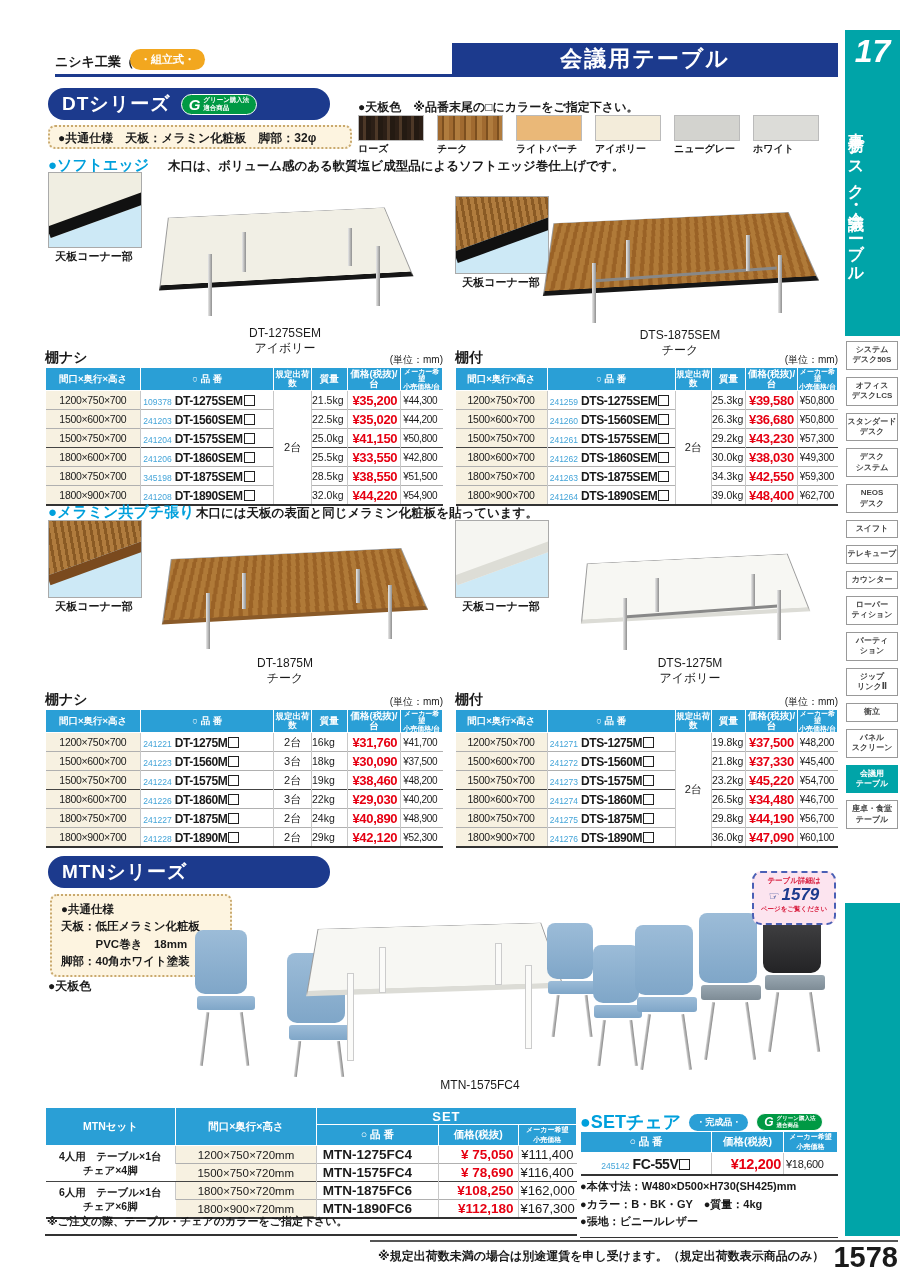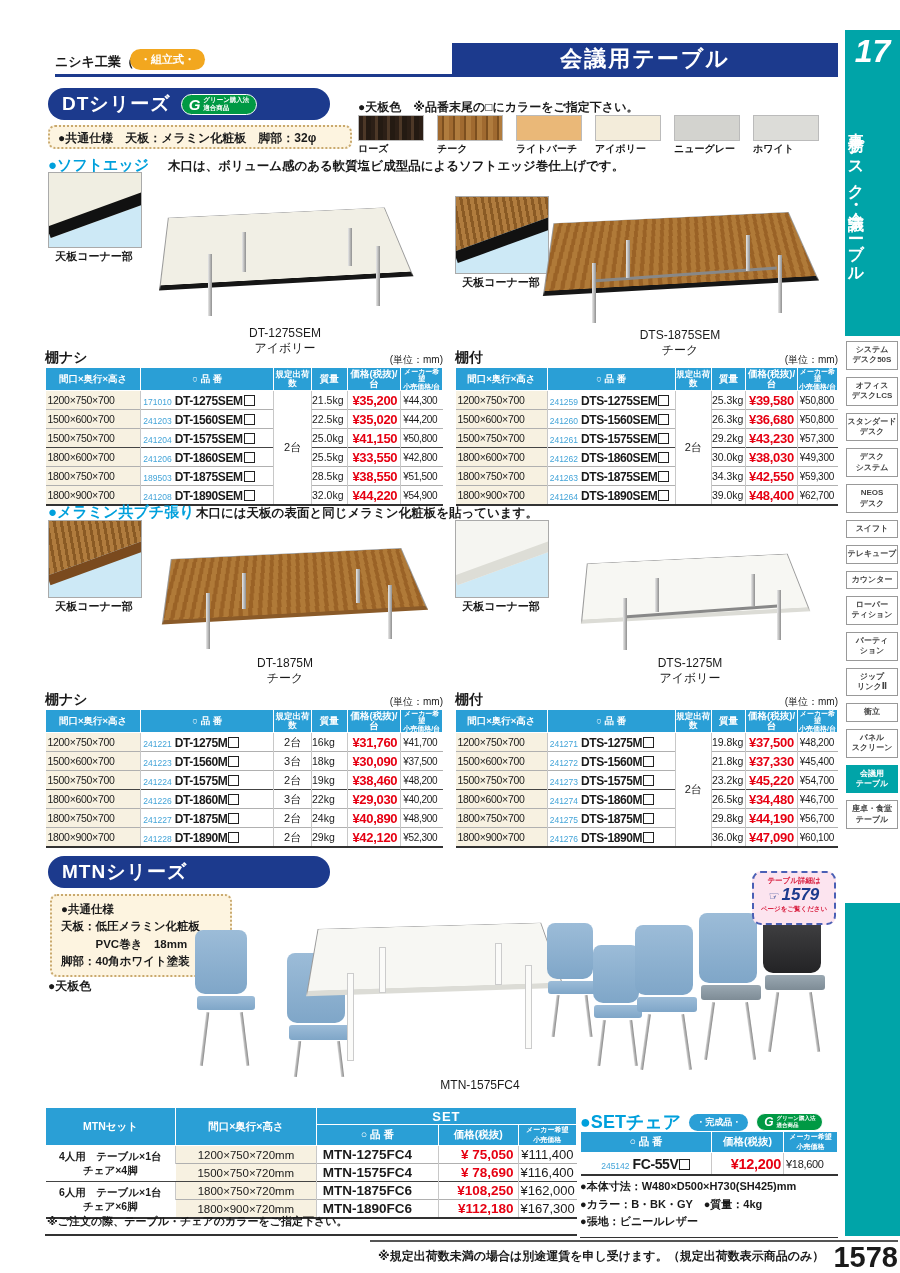--- a/index.html
+++ b/index.html
@@ -79,21 +79,21 @@
   .tbl-title{font-size:14px;font-weight:bold}
   .tbl-unit{font-size:10px}
   table{border-collapse:collapse;table-layout:fixed}
   .ptable{border-bottom:2px solid #333}
   .ptable th{background:#2a9fd6;color:#fff;border:1px solid #fff;font-size:9.5px;padding:0;height:21px;line-height:1.05;font-weight:bold}
   .ptable th.h-msrp{font-size:7px;white-space:pre-line}
   .ptable th.h-qty{font-size:8.5px}
   .ptable td{border-top:1px solid #b0b0b0;border-left:1px solid #c8c8c8;height:17px;padding:0 2px;white-space:nowrap;overflow:hidden}
   .ptable td:first-child{border-left:none}
   .ptable tr.sep td{border-top:1.5px solid #444}
-  td.size{background:#f7f1e1;font-size:10.5px;text-align:left;letter-spacing:-0.3px}
+  td.size{background:#f7f1e1;font-size:10.5px;text-align:center;letter-spacing:-0.3px}
   .code{color:#45a5d9;font-size:8.5px;margin-right:3px}
   .model{font-weight:bold;font-size:12px;letter-spacing:-0.4px}
   .cbox{display:inline-block;width:9px;height:9px;border:1.5px solid #222;margin-left:1px;vertical-align:-1px}
   td.qty{font-size:11px;text-align:center}
   td.wt{font-size:10.5px;text-align:left;padding:0}
   td.price{color:#e60012;font-weight:bold;font-size:13px;text-align:right;padding-right:3px;letter-spacing:-0.3px}
   td.msrp{font-size:10px;padding-right:2px;letter-spacing:-0.3px}
   
   .mtable{border-bottom:2px solid #333}
   .mtable th{background:#2a9fd6;color:#fff;border:1px solid #fff;font-size:10.5px;height:16px;padding:0;font-weight:bold}
@@ -268,21 +268,21 @@
       <th class="h-qty">規定出荷数</th>
       <th>質量</th>
       <th>価格(税抜)/台</th>
       <th class="h-msrp">メーカー希望
 小売価格/台</th>
     </tr>
       </thead>
     <tbody>
       <tr>
           <td class="size">1200×750×700</td>
-          <td><span class="code">171010</span><span class="model">DT-1275SEM</span><span class="cbox"></span></td>
+          <td><span class="code">109378</span><span class="model">DT-1275SEM</span><span class="cbox"></span></td>
           <td class="qty" rowspan="6">2台</td>
           <td class="wt">21.5kg</td>
           <td class="price">¥35,200</td>
           <td class="msrp">¥44,300</td>
         </tr>
       <tr>
           <td class="size">1500×600×700</td>
           <td><span class="code">241203</span><span class="model">DT-1560SEM</span><span class="cbox"></span></td>
           <td class="wt">22.5kg</td>
           <td class="price">¥35,020</td>
@@ -297,21 +297,21 @@
         </tr>
       <tr class="sep">
           <td class="size">1800×600×700</td>
           <td><span class="code">241206</span><span class="model">DT-1860SEM</span><span class="cbox"></span></td>
           <td class="wt">25.5kg</td>
           <td class="price">¥33,550</td>
           <td class="msrp">¥42,800</td>
         </tr>
       <tr>
           <td class="size">1800×750×700</td>
-          <td><span class="code">189503</span><span class="model">DT-1875SEM</span><span class="cbox"></span></td>
+          <td><span class="code">345198</span><span class="model">DT-1875SEM</span><span class="cbox"></span></td>
           <td class="wt">28.5kg</td>
           <td class="price">¥38,550</td>
           <td class="msrp">¥51,500</td>
         </tr>
       <tr>
           <td class="size">1800×900×700</td>
           <td><span class="code">241208</span><span class="model">DT-1890SEM</span><span class="cbox"></span></td>
           <td class="wt">32.0kg</td>
           <td class="price">¥44,220</td>
           <td class="msrp">¥54,900</td>

